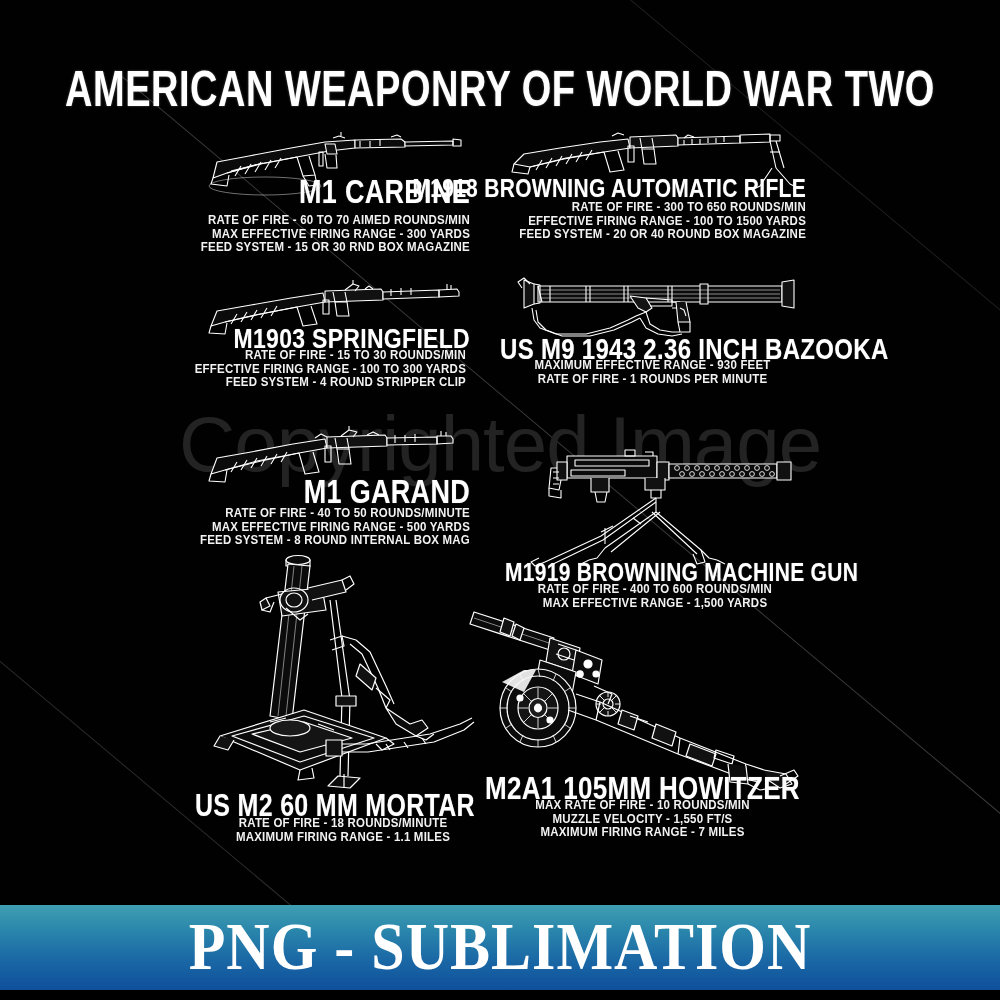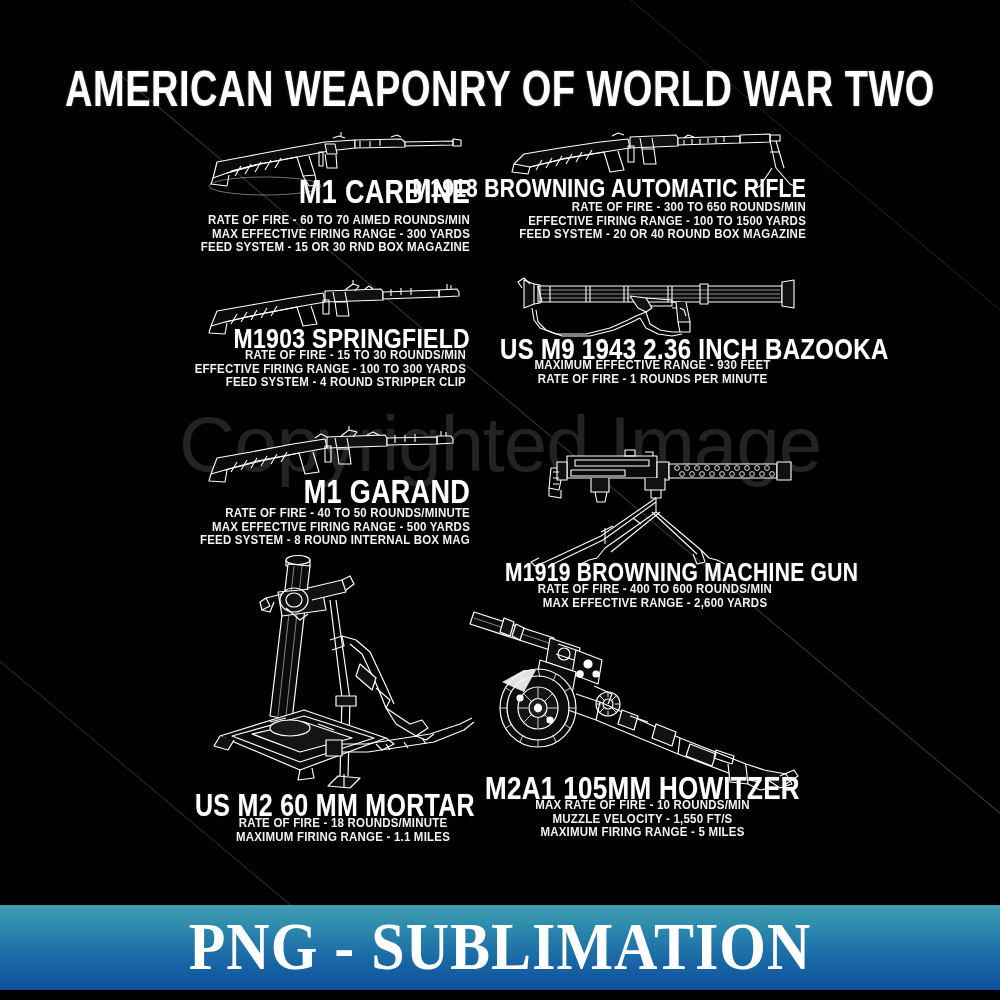--- a/index.html
+++ b/index.html
@@ -301,21 +301,21 @@
           <path d="M100 88 L100 104 M96 92 L108 86"></path>
           <path d="M128 78 L136 84"></path>
           <path d="M196 110 L200 122 L192 124 L188 114"></path>
           <path d="M84 120 L76 124 M212 120 L220 124"></path>
         </g>
       </svg>
     </div>
     <div class="name txtC" style="position:absolute;left:0;top:118px;width:100%;font-size:21px;">M1919 BROWNING MACHINE GUN</div>
     <div class="specs ctr txtC" style="position:absolute;left:0;top:142px;width:100%;">
       <div>RATE OF FIRE - 400 TO 600 ROUNDS/MIN</div>
-      <div>MAX EFFECTIVE RANGE  -  2,600 YARDS</div>
+      <div>MAX EFFECTIVE RANGE  -  1,500 YARDS</div>
     </div>
   </div>
 
   <div class="card" style="left:190px;top:548px;width:290px;">
     <div class="art" style="left:0;top:0;">
       <svg width="290" height="240" viewBox="0 0 290 240">
         <g fill="none" stroke="#ffffff" stroke-width="1.2" stroke-linejoin="round">
 
           <path d="M96 12 L120 12 L120 18 L96 18 Z" fill="#111"></path>
           <ellipse cx="108" cy="12" rx="12" ry="4.5" fill="#0b0b0b"></ellipse>
@@ -425,21 +425,21 @@
           <path d="M268 186 L280 192 L292 190"></path>
           <path d="M114 88 L132 96 L128 106"></path>
           <path d="M150 118 L168 124"></path>
         </g>
       </svg>
     </div>
     <div class="name txtC" style="position:absolute;left:0;top:172px;width:100%;font-size:26px;">M2A1 105MM HOWITZER</div>
     <div class="specs ctr txtC" style="position:absolute;left:0;top:200px;width:100%;">
       <div>MAX RATE OF FIRE  -  10 ROUNDS/MIN</div>
       <div>MUZZLE VELOCITY  -  1,550 FT/S</div>
-      <div>MAXIMUM FIRING RANGE  -  5 MILES</div>
+      <div>MAXIMUM FIRING RANGE  -  7 MILES</div>
     </div>
   </div>
 
 </div>
 
 <div id="banner">
   <div class="bt">PNG - SUBLIMATION</div>
 </div>
 <div class="botbar"></div>
 

